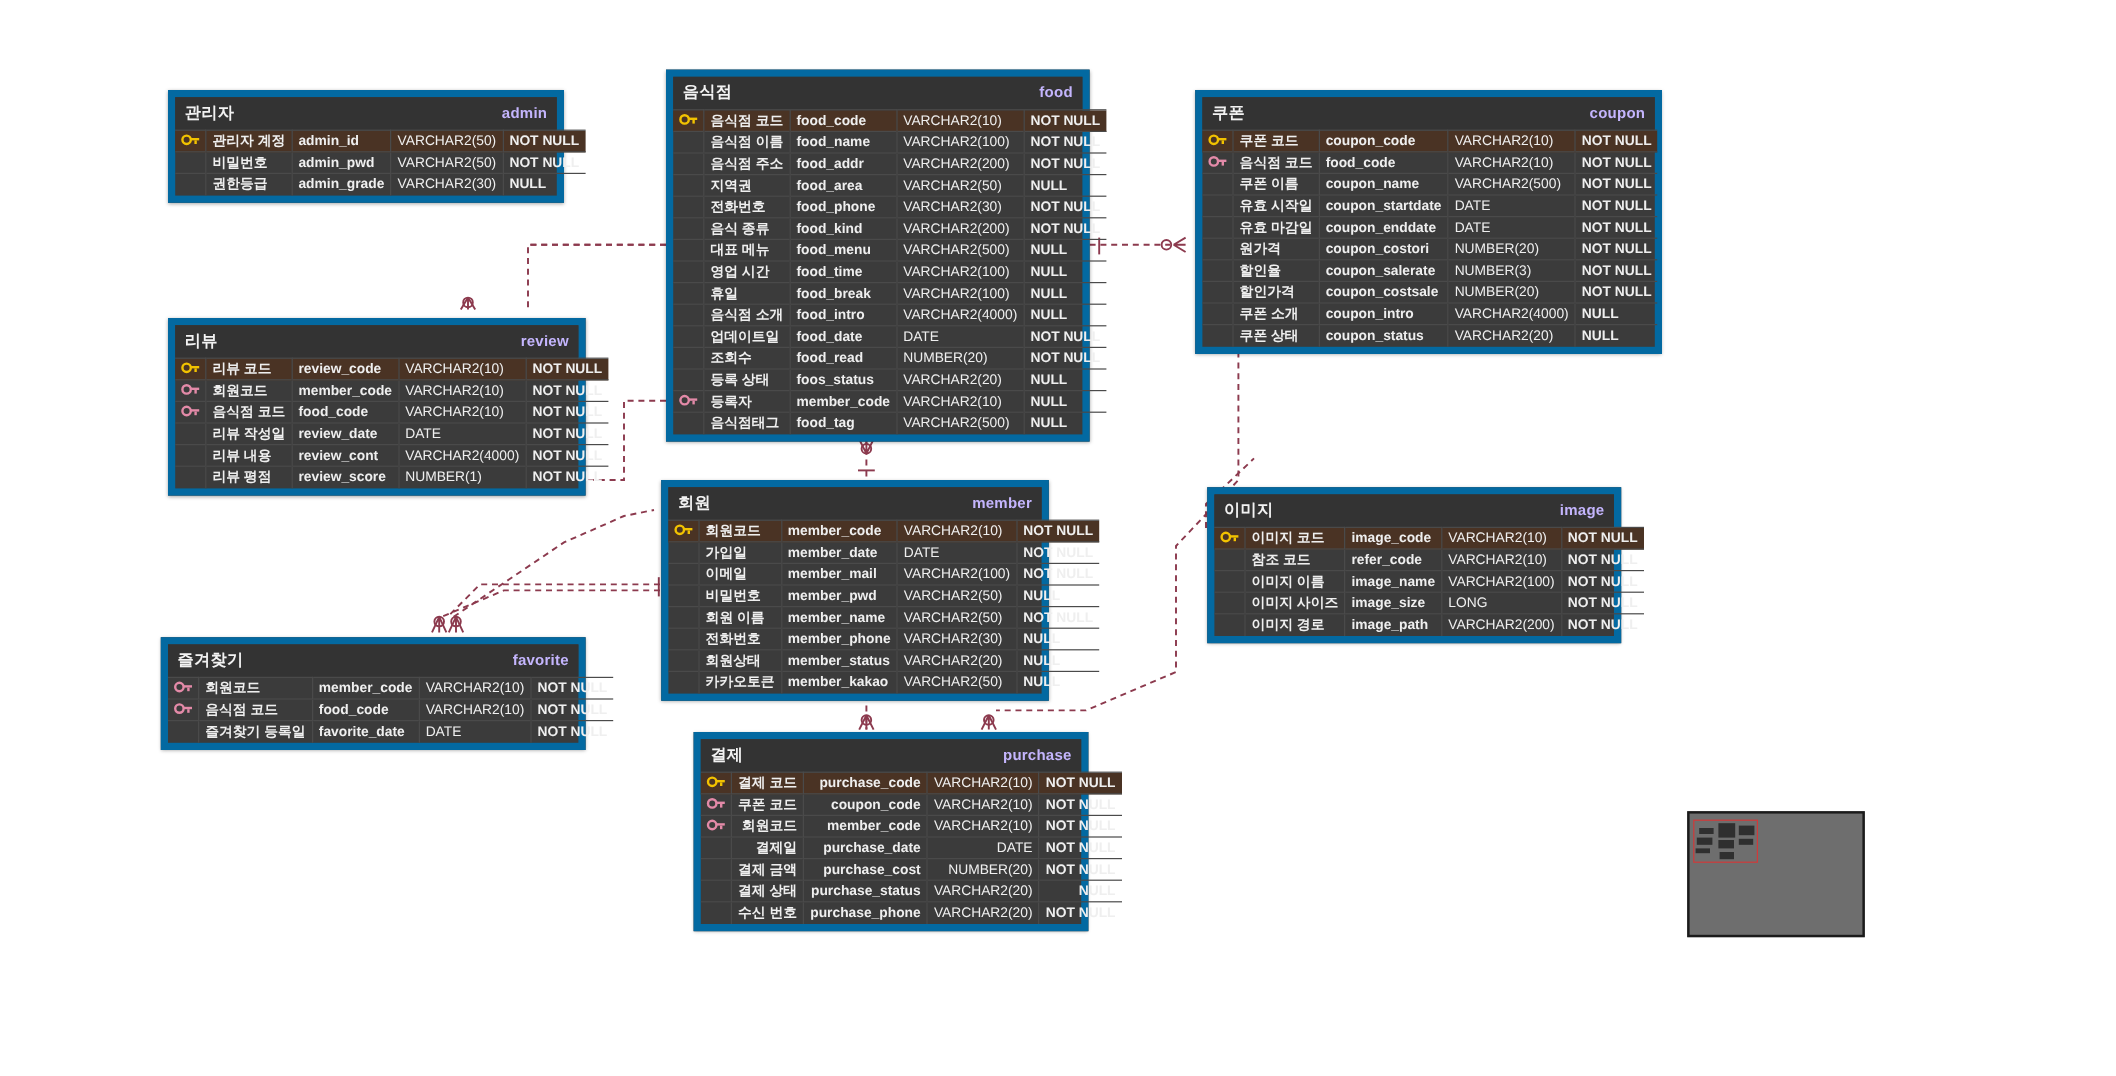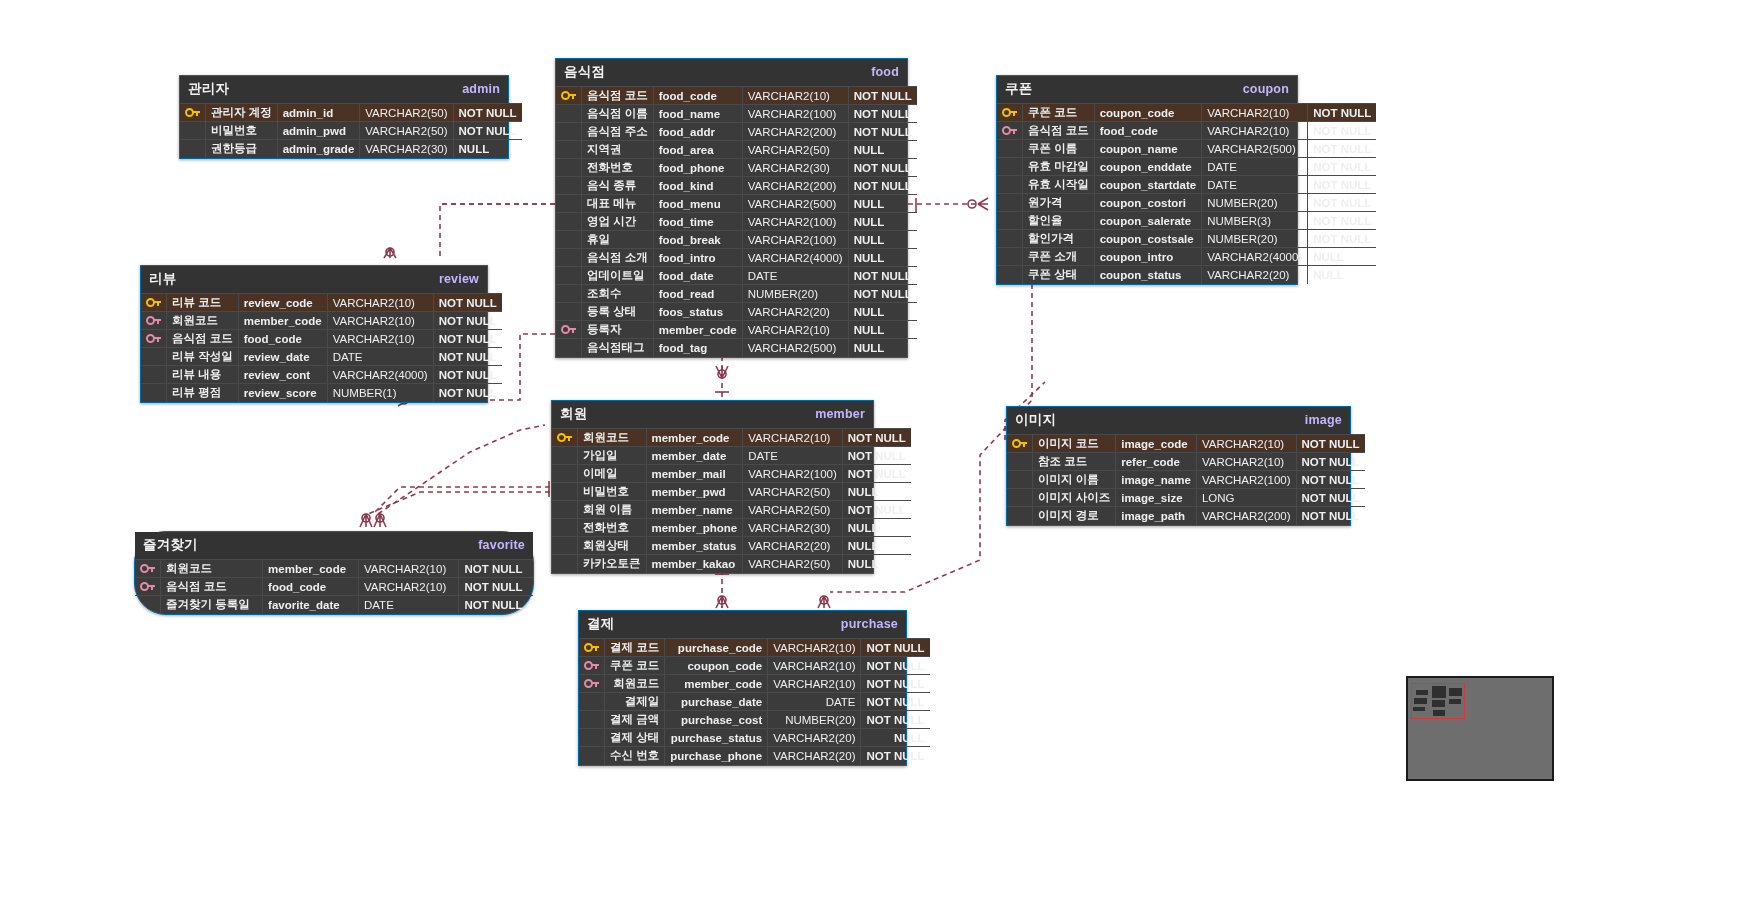--- a/index.html
+++ b/index.html
@@ -1,21 +1,21 @@
 <!DOCTYPE html>
 <html><head>
 <meta charset="utf-8">
 <style>
   * { box-sizing: border-box; margin:0; padding:0; }
   html,body { width:1763px; height:897px; background:#ffffff; overflow:hidden;
     font-family:"Liberation Sans","DejaVu Sans",sans-serif; }
   #canvas { position:relative; width:1763px; height:897px; background:#fff; }
 
   
-  .entity { position:absolute; background:#3b3b3b; border:1px solid #0369a1;
+  .entity { position:absolute; background:#3b3b3b; border:6px solid #0369a1;
     box-shadow:0 1px 3px rgba(0,0,0,.35); z-index:5; }
   .ent-header { display:flex; justify-content:space-between; align-items:center;
     background:#333333; color:#f2f2f2; padding:4px 8px 5px 8px;
     font-size:13.5px; font-weight:700; letter-spacing:.2px; }
   .ent-header .phys { font-weight:700; font-size:12.5px; color:#c4b5fd; }
   .ent-body { display:table; width:100%; border-collapse:collapse; }
   .row { display:table-row; }
   .row > div { display:table-cell; vertical-align:middle; height:18px;
     border-top:1px solid #4a4a4a; border-right:1px solid #4a4a4a;
     padding:1px 5px; font-size:11.5px; color:#efefef; white-space:nowrap; }
@@ -109,21 +109,21 @@
       <circle cx="366" cy="518" r="4"></circle>
       <path d="M360 527 L366 514 M372 527 L366 514 M366 527 L366 514"></path>
       <circle cx="380" cy="518" r="4"></circle>
       <path d="M374 527 L380 514 M386 527 L380 514 M380 527 L380 514"></path>
 
       <path d="M549 481 L549 497"></path>
       <path d="M556 481 L556 497"></path>
     </g>
   </svg>
 
-  <div class="entity" style="left:140px; top:75px; width:330px;margin-left:39px;">
+  <div class="entity" style="left:140px; top:75px; width:330px;">
     <div class="ent-header">
       <span>관리자</span>
       <span class="phys">admin</span>
     </div>
     <div class="ent-body">
       <div class="row pk">
         <div class="c-key"><span class="keyico pkk"><span class="kh"></span><span class="ks"></span><span class="kt"></span></span></div>
         <div class="c-log">관리자 계정</div>
         <div class="c-phy">admin_id</div>
         <div class="c-typ">VARCHAR2(50)</div>
@@ -253,21 +253,21 @@
         <div class="row ">
           <div class="c-key"></div>
           <div class="c-log">음식점태그</div>
           <div class="c-phy">food_tag</div>
           <div class="c-typ">VARCHAR2(500)</div>
           <div class="c-nul">NULL</div>
         </div>
       </div>
   </div>
 
-  <div class="entity" style="left:996px; top:75px; width:302px;">
+  <div class="entity" style="left:996px; top:75px; width:389px;">
     <div class="ent-header">
       <span>쿠폰</span>
       <span class="phys">coupon</span>
     </div>
     <div class="ent-body" id="coupon-body">
         <div class="row pk">
           <div class="c-key"><span class="keyico pkk"><span class="kh"></span><span class="ks"></span><span class="kt"></span></span></div>
           <div class="c-log">쿠폰 코드</div>
           <div class="c-phy">coupon_code</div>
           <div class="c-typ">VARCHAR2(10)</div>
@@ -282,29 +282,29 @@
         </div>
         <div class="row ">
           <div class="c-key"></div>
           <div class="c-log">쿠폰 이름</div>
           <div class="c-phy">coupon_name</div>
           <div class="c-typ">VARCHAR2(500)</div>
           <div class="c-nul">NOT NULL</div>
         </div>
         <div class="row ">
           <div class="c-key"></div>
+          <div class="c-log">유효 시작일</div>
+          <div class="c-phy">coupon_startdate</div>
+          <div class="c-typ">DATE</div>
+          <div class="c-nul">NOT NULL</div>
+        </div>
+        <div class="row ">
+          <div class="c-key"></div>
           <div class="c-log">유효 마감일</div>
           <div class="c-phy">coupon_enddate</div>
-          <div class="c-typ">DATE</div>
-          <div class="c-nul">NOT NULL</div>
-        </div>
-        <div class="row ">
-          <div class="c-key"></div>
-          <div class="c-log">유효 시작일</div>
-          <div class="c-phy">coupon_startdate</div>
           <div class="c-typ">DATE</div>
           <div class="c-nul">NOT NULL</div>
         </div>
         <div class="row ">
           <div class="c-key"></div>
           <div class="c-log">원가격</div>
           <div class="c-phy">coupon_costori</div>
           <div class="c-typ">NUMBER(20)</div>
           <div class="c-nul">NOT NULL</div>
         </div>
@@ -492,21 +492,21 @@
         <div class="row ">
           <div class="c-key"></div>
           <div class="c-log">이미지 경로</div>
           <div class="c-phy">image_path</div>
           <div class="c-typ">VARCHAR2(200)</div>
           <div class="c-nul">NOT NULL</div>
         </div>
       </div>
   </div>
 
-  <div class="entity" style="left:134px; top:531px; width:400px;border-radius:32px;">
+  <div class="entity" style="left:134px; top:531px; width:354px;">
     <div class="ent-header">
       <span>즐겨찾기</span>
       <span class="phys">favorite</span>
     </div>
     <div class="ent-body" id="favorite-body">
         <div class="row ">
           <div class="c-key"><span class="keyico fkk"><span class="kh"></span><span class="ks"></span><span class="kt"></span></span></div>
           <div class="c-log">회원코드</div>
           <div class="c-phy">member_code</div>
           <div class="c-typ">VARCHAR2(10)</div>

